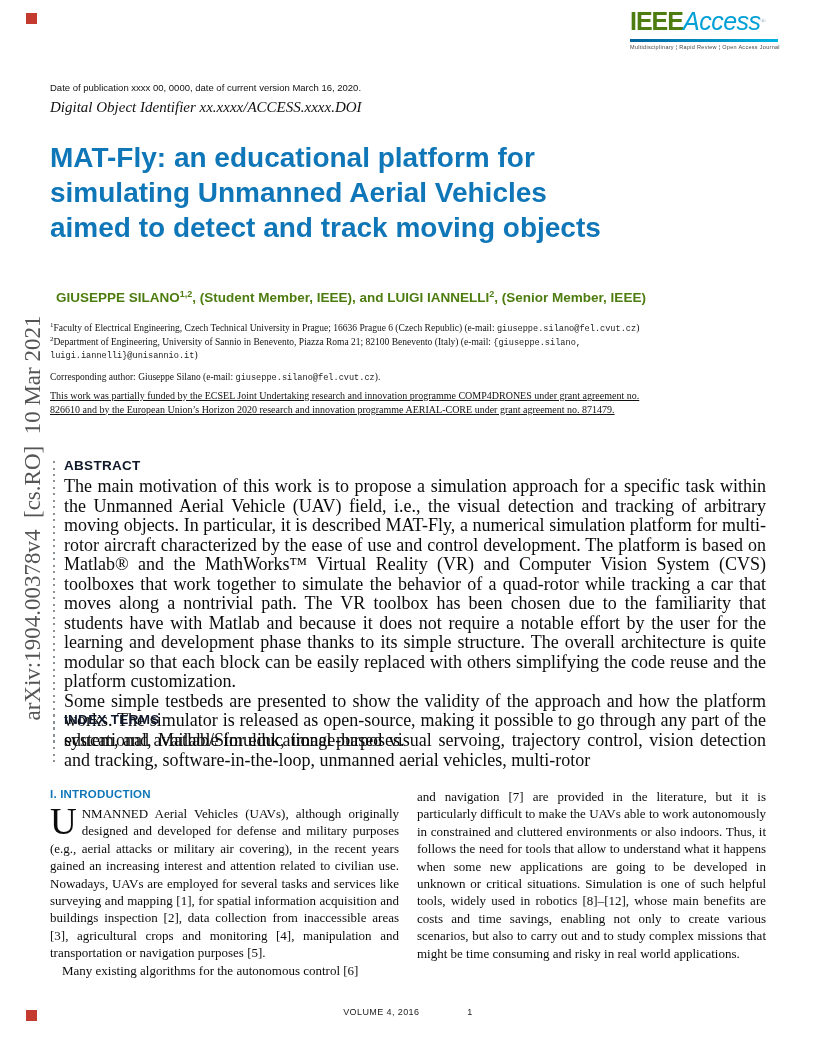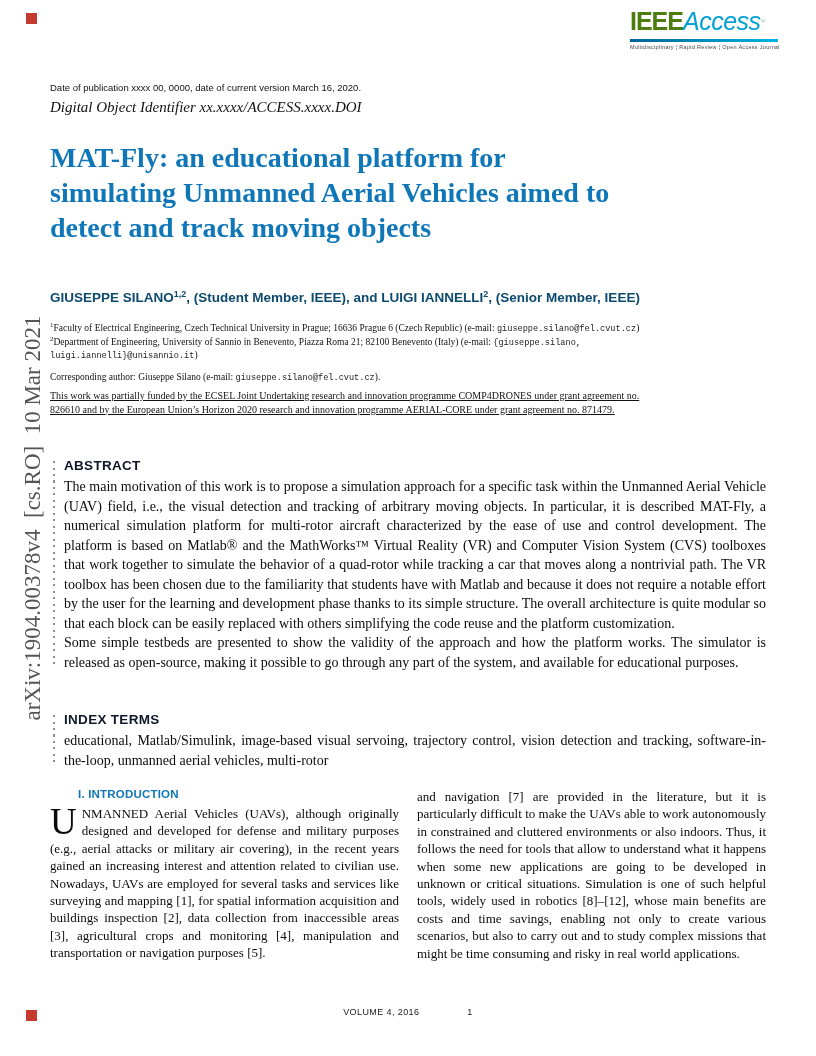--- a/index.html
+++ b/index.html
@@ -56,29 +56,29 @@
     font-family: "Liberation Sans", sans-serif;
     font-size: 9.5px; color: #111; text-align: center;
   }
   .doi {
     position: absolute; left: 50px; top: 99px;
     font-style: italic; font-size: 15px; color: #111;
   }
 
   .paper-title {
     position: absolute; left: 50px; top: 140px; width: 585px;
-    font-family: Liberation Serif, serif;
+    font-family: Liberation Sans, sans-serif;
     font-weight: bold; font-size: 28px; line-height: 35px;
     color: #0f76b8;
   }
 
   .authors {
-    position: absolute; left: 50px; top: 289px; width: 680px;
-    font-family: "Liberation Sans", sans-serif;
-    font-weight: bold; font-size: 13.5px; line-height: 18px; color: #0c4a6e;
+    position: absolute; left: 56px; top: 289px; width: 680px;
+    font-family: "Liberation Sans", sans-serif;
+    font-weight: bold; font-size: 13.5px; line-height: 18px; color: #4d7c0f;
   }
   .authors sup { font-size: 9px; line-height: 0; }
 
   .affiliations { position: absolute; left: 50px; top: 322px; width: 655px; font-size: 9.5px; line-height: 12.5px; }
   .affil sup { font-size: 7px; line-height: 0; }
   .mono { font-family: "Liberation Mono", monospace; font-size: 8.6px; color: #222; }
 
   .corresponding { position: absolute; left: 50px; top: 372px; width: 700px; font-size: 9.5px; }
 
   .funding { position: absolute; left: 50px; top: 389px; width: 590px; font-size: 10px; line-height: 13.5px; text-decoration: underline; }
@@ -89,29 +89,29 @@
     position: absolute; left: 0; top: 3px; bottom: 3px; width: 2px;
     background: repeating-linear-gradient(to bottom, #8a8f94 0 2px, transparent 2px 6.5px);
   }
   .abstract-block { top: 458px; }
   .index-block { top: 712px; }
   .block-heading {
     font-family: "Liberation Sans", sans-serif;
     font-weight: bold; font-size: 13.5px; color: #0f172a;
     letter-spacing: 0.3px; margin-bottom: 4px;
   }
-  .block-text { font-size: 14px; line-height: 19.5px; text-align: justify; color: #0b0b0b; }
+  .block-text { font-size: 18px; line-height: 19.5px; text-align: justify; color: #0b0b0b; }
   .block-text p + p { margin-top: 0; }
 
   .columns { position: absolute; left: 50px; top: 788px; width: 716px; display: flex; gap: 18px; }
   .col { width: 349px; }
   .section-heading {
     font-family: "Liberation Sans", sans-serif;
     font-weight: bold; font-size: 11.5px; color: #0f76b8;
-    margin-bottom: 5px; letter-spacing: 0.2px; margin-left: 28px;
+    margin-bottom: 5px; letter-spacing: 0.2px;
   }
   .col p { font-size: 13px; line-height: 17.4px; text-align: justify; color: #0b0b0b; }
   .col p.indent { text-indent: 12px; }
   .dropcap {
     float: left;
     font-size: 37px; line-height: 29px;
     padding: 2px 5px 0 0;
     font-family: "Liberation Serif", serif;
   }
 
@@ -184,20 +184,21 @@
 
   <div class="dotted-block index-block">
     <div class="block-heading">INDEX TERMS</div>
     <div class="block-text">educational, Matlab/Simulink, image-based visual servoing, trajectory control, vision detection and tracking, software-in-the-loop, unmanned aerial vehicles, multi-rotor</div>
   </div>
 
   <div class="columns">
     <div class="col">
       <div class="section-heading">I. INTRODUCTION</div>
       <p><span class="dropcap">U</span><span>NMANNED Aerial Vehicles (UAVs), although originally designed and developed for defense and military purposes (e.g., aerial attacks or military air covering), in the recent years gained an increasing interest and attention related to civilian use. Nowadays, UAVs are employed for several tasks and services like surveying and mapping [1], for spatial information acquisition and buildings inspection [2], data collection from inaccessible areas [3], agricultural crops and monitoring [4], manipulation and transportation or navigation purposes [5].</span></p>
+      <p class="indent">Many existing algorithms for the autonomous control [6]</p>
     </div>
     <div class="col">
       <p>and navigation [7] are provided in the literature, but it is particularly difficult to make the UAVs able to work autonomously in constrained and cluttered environments or also indoors. Thus, it follows the need for tools that allow to understand what it happens when some new applications are going to be developed in unknown or critical situations. Simulation is one of such helpful tools, widely used in robotics [8]–[12], whose main benefits are costs and time savings, enabling not only to create various scenarios, but also to carry out and to study complex missions that might be time consuming and risky in real world applications.</p>
     </div>
   </div>
 
   <div class="watermark">arXiv:1904.00378v4  [cs.RO]  10 Mar 2021</div>
 
   <div class="footer">
     <span>VOLUME 4, 2016</span>

